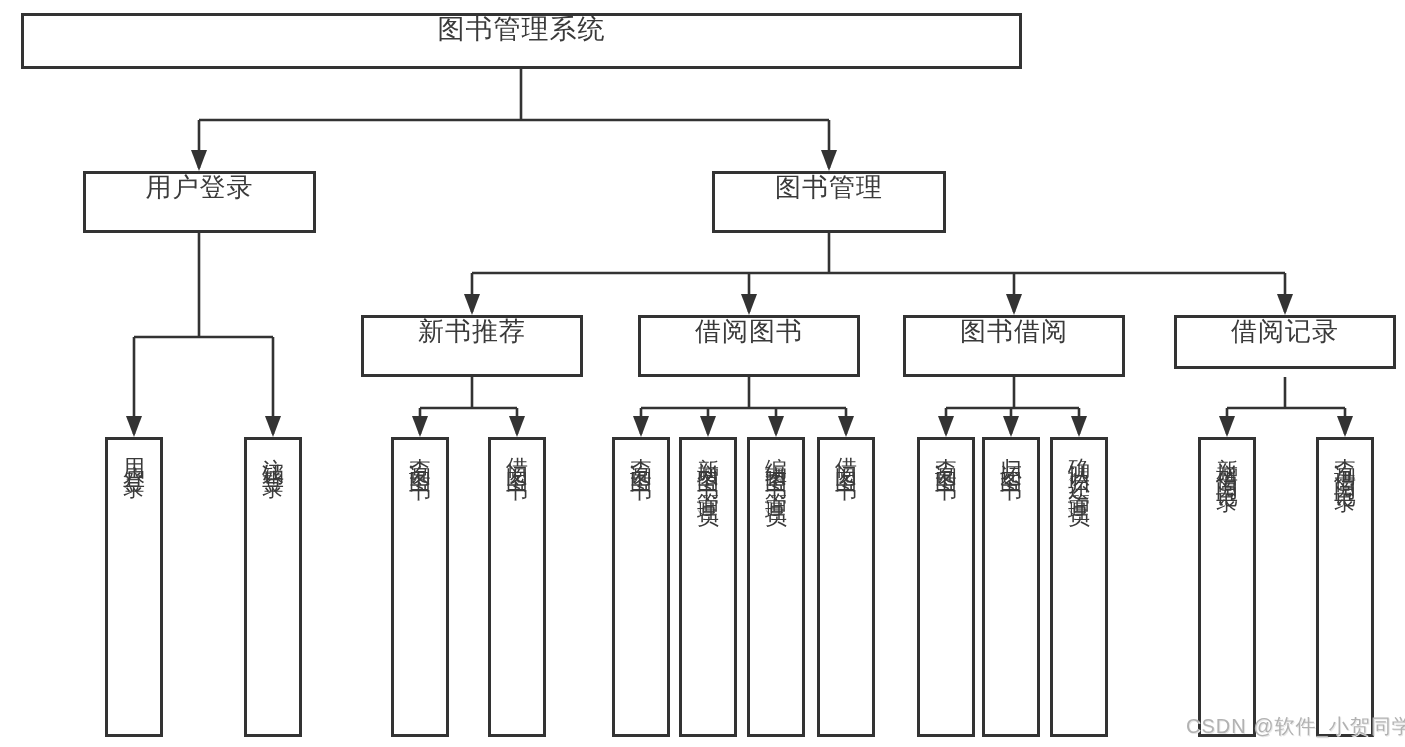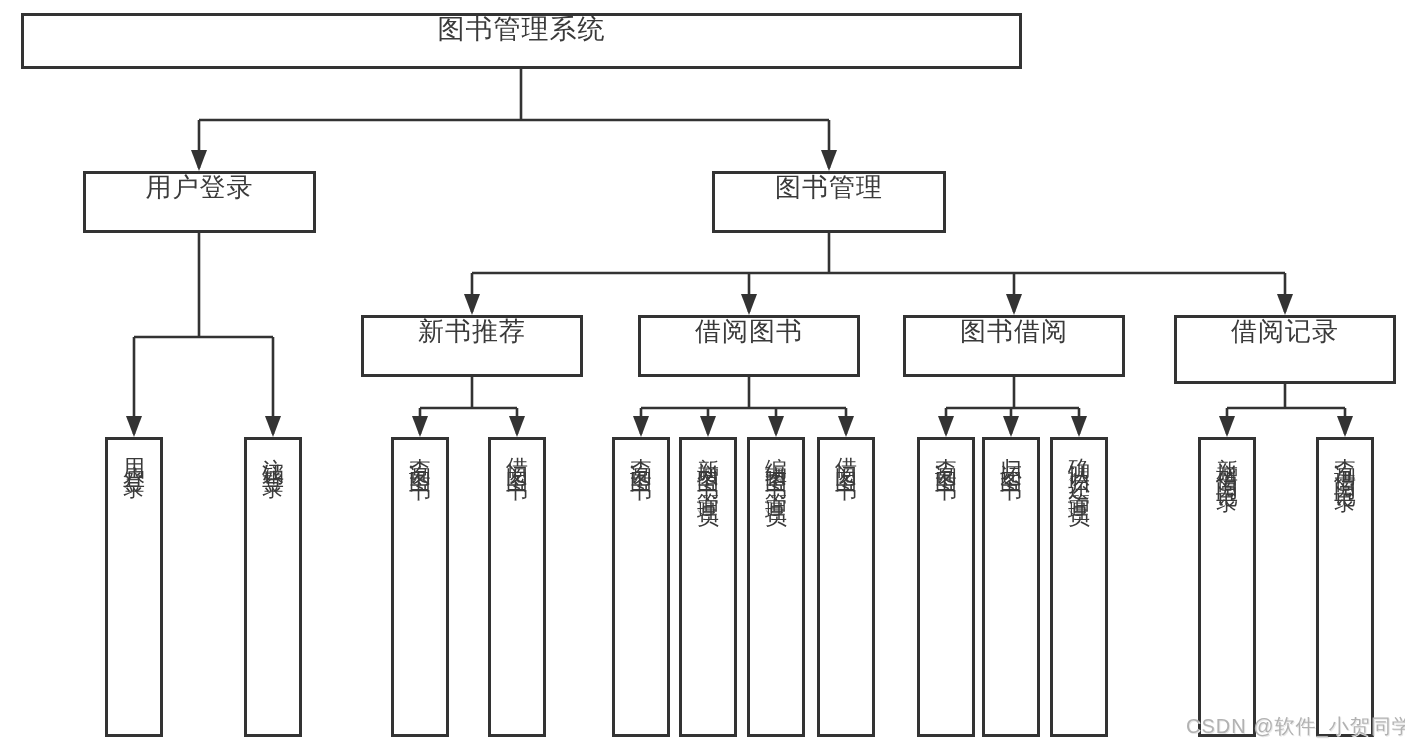--- a/index.html
+++ b/index.html
@@ -112,21 +112,21 @@
 
   <div class="node h-node" style="left:361px;top:315px;width:222px;height:62px">
     <span>新书推荐</span>
   </div>
   <div class="node h-node" style="left:638px;top:315px;width:222px;height:62px">
     <span>借阅图书</span>
   </div>
   <div class="node h-node" style="left:903px;top:315px;width:222px;height:62px">
     <span>图书借阅</span>
   </div>
-  <div class="node h-node" style="left:1174px;top:315px;width:222px;height:69px">
+  <div class="node h-node" style="left:1174px;top:315px;width:222px;height:54px">
     <span>借阅记录</span>
   </div>
 
   <div class="node v-node" style="left:105px;top:437px;width:58px;height:300px">
     <span class="vtext">用户登录</span>
   </div>
   <div class="node v-node" style="left:244px;top:437px;width:58px;height:300px">
     <span class="vtext">注销登录</span>
   </div>
 

